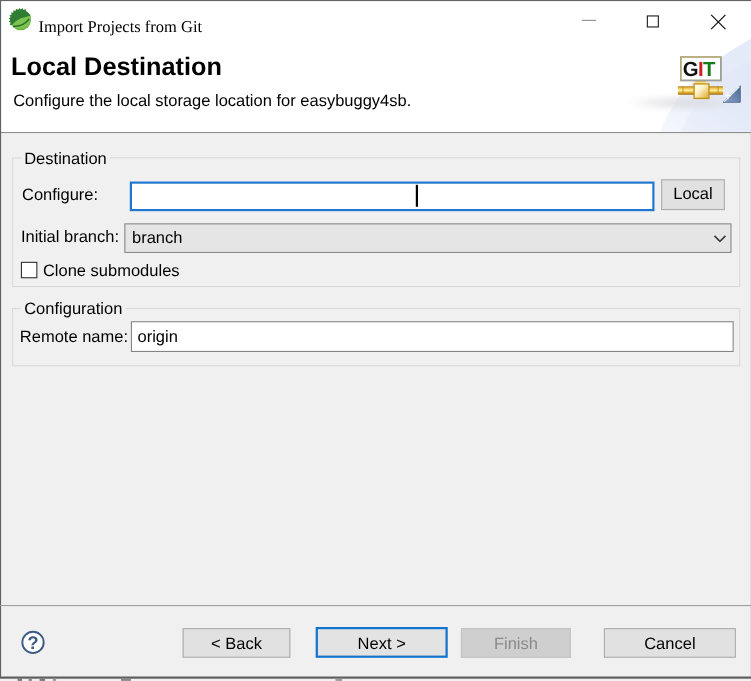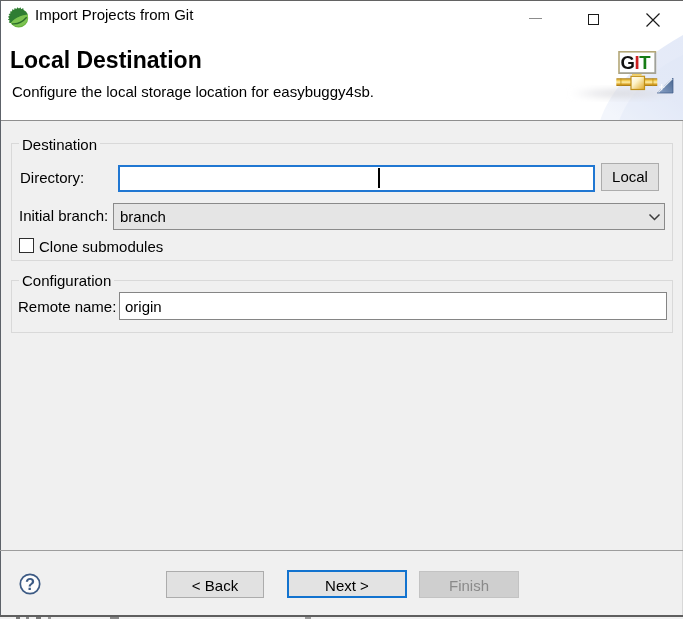--- a/index.html
+++ b/index.html
@@ -80,35 +80,35 @@
   <div class="abs" style="left:48px;top:617px;width:3px;height:2px;background:#999;"></div>
   <div class="abs" style="left:110px;top:617px;width:9px;height:2px;background:#888;"></div>
   <div class="abs" style="left:305px;top:617px;width:6px;height:2px;background:#999;"></div>
 
   <svg class="abs" style="left:8px;top:7px;" width="22" height="22" viewBox="0 0 22 22">
     <circle cx="10.7" cy="11" r="9.5" fill="#68b33e"></circle>
     <path d="M2.9,15.9 L0.8,15.5 L1.9,13.6 L-0.1,12.7 L1.5,11.2 L-0.1,9.8 L1.8,8.7 L0.6,6.9 L2.7,6.5 L2.0,4.4 L4.2,4.5 L4.1,2.3 L6.2,3.0 L6.6,0.9 L8.4,2.1 L9.5,0.2 L10.9,1.8 L12.4,0.2 L13.3,2.2 L15.2,1.1 L15.6,3.2 C 17.5,4.2 19.0,5.7 19.9,7.6 C 14.0,8.3 7.0,10.6 2.9,15.9 Z" fill="#2f7d33"></path>
     <path d="M2.9,15.9 C 7.5,10.4 14.0,8.0 19.9,7.7 C 20.5,11.5 18.8,15.4 16.0,17.5 C 11.5,20.3 6.2,19.6 2.9,15.9 Z" fill="#7cc351"></path>
     <path d="M4.0,16.8 C 9.0,17.4 14.0,15.7 18.7,10.3" stroke="#2c6e2a" stroke-width="1.3" fill="none"></path>
   </svg>
-  <div class="abs t15" style="left:35px;top:6px;">Import Projects from Git</div>
+  <div class="abs t15" style="left:35px;top:16px;font-family:Liberation Serif, serif;">Import Projects from Git</div>
 
   <div class="abs" style="left:529px;top:18px;width:13px;height:1px;background:#8c8c8c;"></div>
   <div class="abs" style="left:588px;top:14px;width:9px;height:9px;border:1.2px solid #1a1a1a;"></div>
   <svg class="abs" style="left:645px;top:12px;" width="16" height="16" viewBox="0 0 16 16">
     <path d="M1.5,1.5 L14.5,14.5 M14.5,1.5 L1.5,14.5" stroke="#1a1a1a" stroke-width="1.2"></path>
   </svg>
 
   <div class="abs" style="left:10px;top:50px;font-size:23px;font-weight:bold;line-height:20px;">Local Destination</div>
   <div class="abs t15" style="left:12px;top:83px;">Configure the local storage location for easybuggy4sb.</div>
 
   <div class="abs" style="left:11px;top:143px;width:660px;height:116px;border:1px solid #d9d9d9;"></div>
   <div class="abs t15" style="left:19px;top:136px;background:#f0f0f0;padding:0 3px;">Destination</div>
 
-  <div class="abs t15" style="left:20px;top:169px;">Directory:</div>
+  <div class="abs t15" style="left:20px;top:169px;">Configure:</div>
   <div class="abs" style="left:118px;top:165px;width:477px;height:27px;background:#fff;border:2px solid #2077d2;box-sizing:border-box;"></div>
   <div class="abs" id="caret" style="left:378px;top:168px;width:1.5px;height:20px;background:#000;"></div>
   <div class="abs" style="left:601px;top:163px;width:58px;height:28px;background:#e1e1e1;border:1px solid #acacac;box-sizing:border-box;display:flex;align-items:center;justify-content:center;">
       <span class="t15">Local</span>
     </div>
 
   <div class="abs t15" style="left:19px;top:207px;">Initial branch:</div>
   <div class="abs" style="left:113px;top:203px;width:552px;height:27px;background:#e5e5e5;border:1px solid #8a8a8a;box-sizing:border-box;"></div>
   <div class="abs t15" style="left:120px;top:208px;">branch</div>
   <svg class="abs" style="left:648px;top:213px;" width="14" height="10" viewBox="0 0 14 10">
@@ -128,13 +128,14 @@
   <div class="abs" style="left:0;top:550px;width:683px;height:1px;background:#9d9d9d;"></div>
 
   <svg class="abs" style="left:18px;top:572px;" width="24" height="24" viewBox="0 0 24 24">
     <circle cx="12" cy="12" r="9.7" fill="#fdfdfd" stroke="#3c5a84" stroke-width="1.7"></circle>
     <text x="12" y="17.6" text-anchor="middle" font-family="Liberation Sans,sans-serif" font-size="16.5" font-weight="bold" fill="#3c5a84">?</text>
   </svg>
 
   <div class="abs t15" style="left:166px;top:571px;width:98px;height:27px;background:#e1e1e1;border:1px solid #acacac;box-sizing:border-box;display:flex;align-items:center;justify-content:center;padding-top:3px;">&lt; Back</div>
   <div class="abs t15" style="left:287px;top:570px;width:120px;height:28px;background:#e3e3e3;border:2px solid #1273cf;box-sizing:border-box;display:flex;align-items:center;justify-content:center;padding-top:3px;">Next &gt;</div>
   <div class="abs t15" style="left:419px;top:571px;width:100px;height:27px;background:#cfcfcf;border:1px solid #c3c3c3;box-sizing:border-box;display:flex;align-items:center;justify-content:center;padding-top:3px;color:#8a8a8a;">Finish</div>
+  <div class="abs t15" style="left:549px;top:571px;width:120px;height:27px;background:#e1e1e1;border:1px solid #acacac;box-sizing:border-box;display:flex;align-items:center;justify-content:center;padding-top:3px;">Cancel</div>
 </div>
 
 </body></html>

